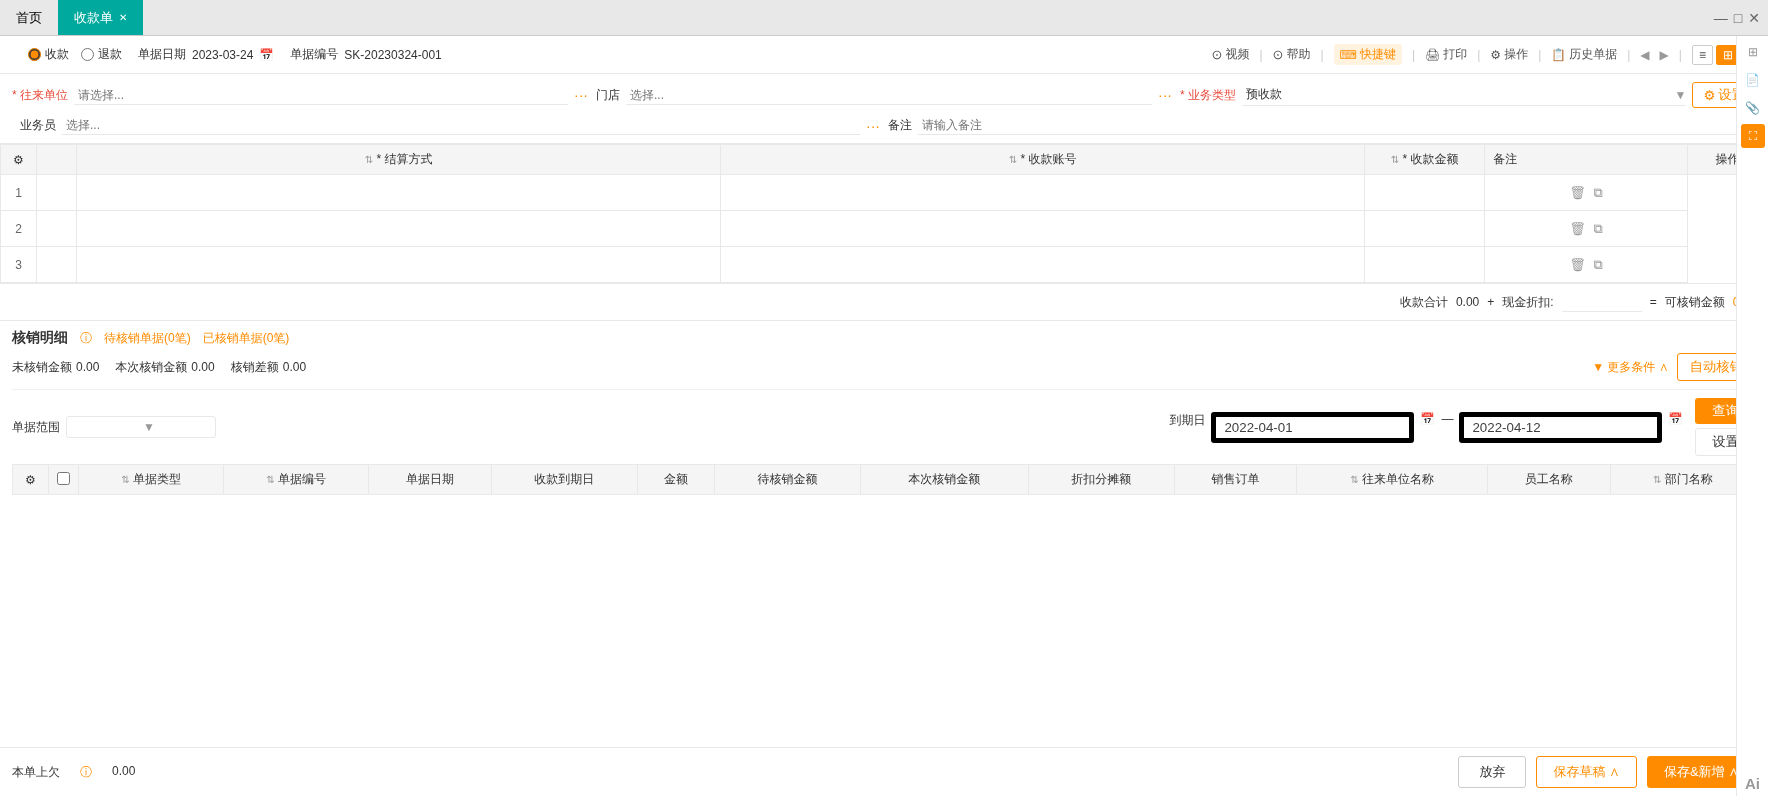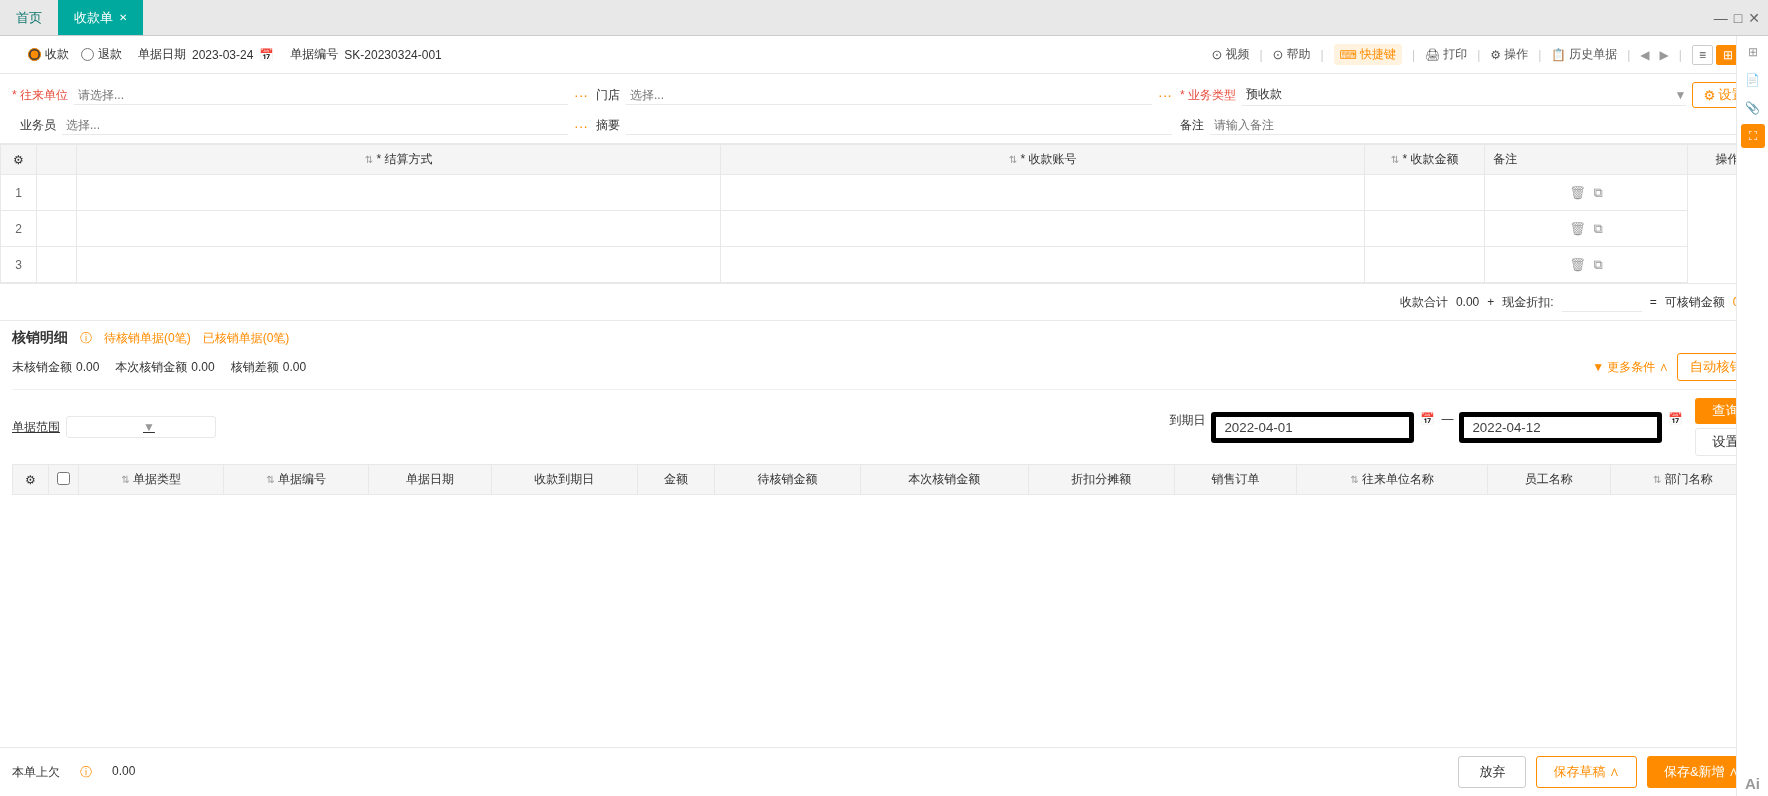--- a/index.html
+++ b/index.html
@@ -1,20 +1,20 @@
 <!DOCTYPE html>
 <html><head>
   <meta charset="utf-8">
   <style>
     * { box-sizing: border-box; margin: 0; padding: 0; }
     body { font-family: 'Microsoft YaHei', Arial, sans-serif; font-size: 12px; background: #f0f0f0; color: #333; height: 796px; overflow: hidden; }
 
     
     .tab-bar { display: flex; align-items: center; background: #e8e8e8; height: 36px; border-bottom: 1px solid #ccc; }
-    .tab-item { padding: 0 16px; height: 100%; display: flex; align-items: center; cursor: pointer; font-size: 13px; color: #0f766e; }
+    .tab-item { padding: 0 16px; height: 100%; display: flex; align-items: center; cursor: pointer; font-size: 13px; color: #000000; }
     .tab-item.active { background: #00a99d; color: #fff; }
     .tab-close { margin-left: 6px; font-size: 10px; }
     .tab-bar-actions { margin-left: auto; display: flex; align-items: center; padding-right: 8px; gap: 6px; }
     .tab-bar-actions span { cursor: pointer; font-size: 14px; color: #666; }
 
     
     .main-content { background: #fff; height: calc(796px - 36px); display: flex; flex-direction: column; overflow: hidden; }
 
     
     .top-toolbar { display: flex; align-items: center; padding: 8px 28px; border-bottom: 1px solid #e8e8e8; gap: 16px; background: #fff; }
@@ -73,21 +73,21 @@
     .reconcile-stats { display: flex; align-items: center; gap: 16px; margin-bottom: 8px; }
     .stat-item { display: flex; align-items: center; gap: 4px; }
     .stat-label { color: #333; }
     .stat-value { color: #333; }
     .reconcile-actions-right { margin-left: auto; display: flex; align-items: center; gap: 8px; }
     .filter-btn { color: #ff8c00; cursor: pointer; display: flex; align-items: center; gap: 3px; }
     .auto-reconcile-btn { background: #fff; border: 1px solid #ff8c00; color: #ff8c00; padding: 4px 12px; border-radius: 3px; cursor: pointer; }
 
     
     .filter-row { display: flex; align-items: center; gap: 12px; padding: 8px 0; border-top: 1px solid #f0f0f0; }
-    .filter-field { display: flex; align-items: center; gap: 6px; flex: 1; text-decoration: underline; }
+    .filter-field { display: flex; align-items: center; gap: 6px; flex: 1; }
     .filter-select { display: flex; align-items: center; gap: 4px; border: 1px solid #e8e8e8; padding: 3px 8px; border-radius: 3px; min-width: 150px; cursor: pointer; }
     .filter-select span { flex: 1; color: #999; }
     .date-field { display: flex; align-items: flex-start; gap: 6px; }
     .date-input { border: 5px solid #000000; padding: 3px 8px; border-radius: 3px; color: #404040; }
     .cal-icon { color: #999; cursor: pointer; }
     .filter-actions { display: flex; flex-direction: column; gap: 4px; }
     .query-btn { background: #ff8c00; color: #fff; border: none; padding: 4px 16px; border-radius: 3px; cursor: pointer; }
     .setting-btn2 { background: #fff; border: 1px solid #e8e8e8; color: #333; padding: 4px 16px; border-radius: 3px; cursor: pointer; }
 
     
@@ -220,24 +220,20 @@
       </div>
     </div>
     <div class="form-row">
 
       <div class="form-field" style="flex:2;">
         <span class="form-field-label normal" style="color:#333;white-space:nowrap;margin-left:8px;">业务员</span>
         <input type="text" class="form-input" style="flex: 1 1 0%; border-top: none; border-right: none; border-left: none; border-image: initial; border-bottom: 1px solid rgb(232, 232, 232); outline: none; padding: 2px 4px; color: rgb(153, 153, 153); font-size: 12px;" placeholder="选择...">
         <span class="more-btn">···</span>
       </div>
 
-      <div class="form-field" style="flex:2;">
-        <span class="form-field-label normal" style="color:#333;white-space:nowrap;">摘要</span>
-        <input type="text" class="form-input" style="flex: 1 1 0%; border-top: none; border-right: none; border-left: none; border-image: initial; border-bottom: 1px solid rgb(232, 232, 232); outline: none; padding: 2px 4px; font-size: 12px;">
-      </div>
 
       <div class="form-field" style="flex:2;">
         <span class="form-field-label normal" style="color:#333;white-space:nowrap;">备注</span>
         <input type="text" class="form-input" style="flex: 1 1 0%; border-top: none; border-right: none; border-left: none; border-image: initial; border-bottom: 1px solid rgb(232, 232, 232); outline: none; padding: 2px 4px; color: rgb(153, 153, 153); font-size: 12px;" placeholder="请输入备注">
       </div>
     </div>
   </div>
 
   <div class="table-section">
     <table class="data-table">

